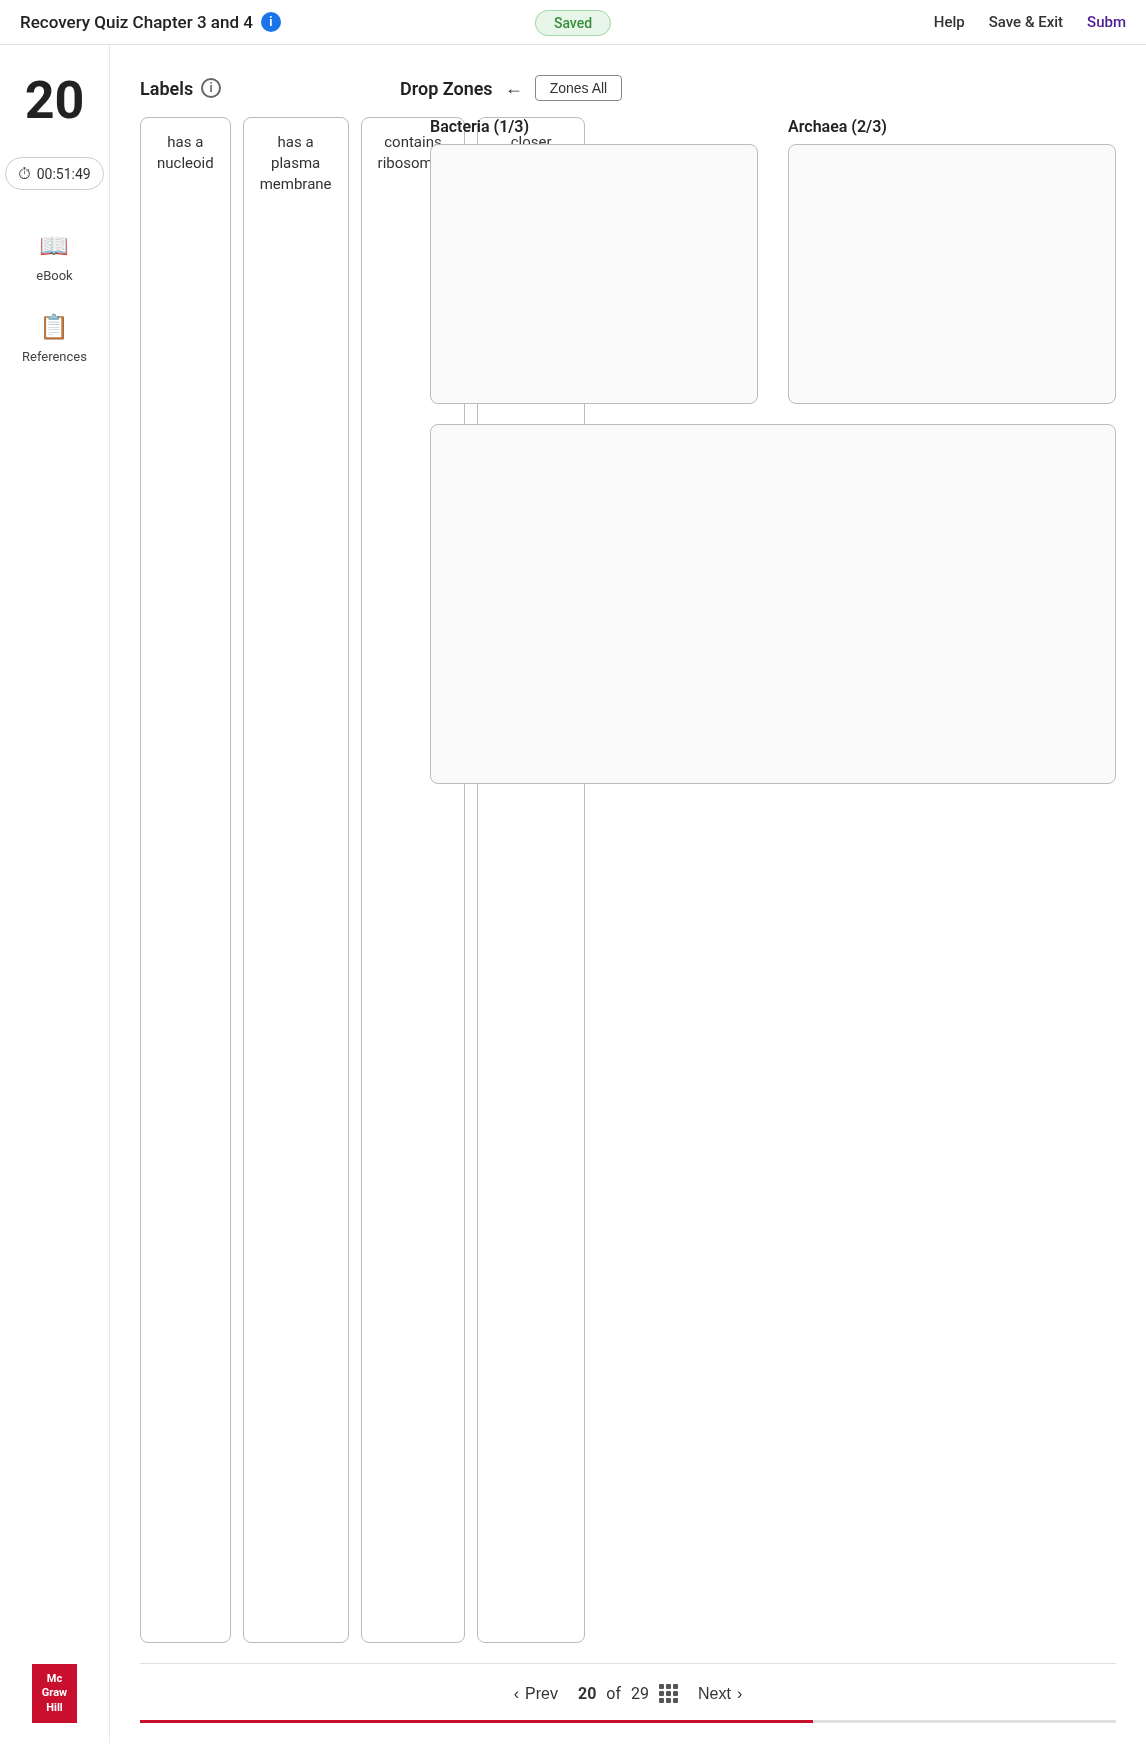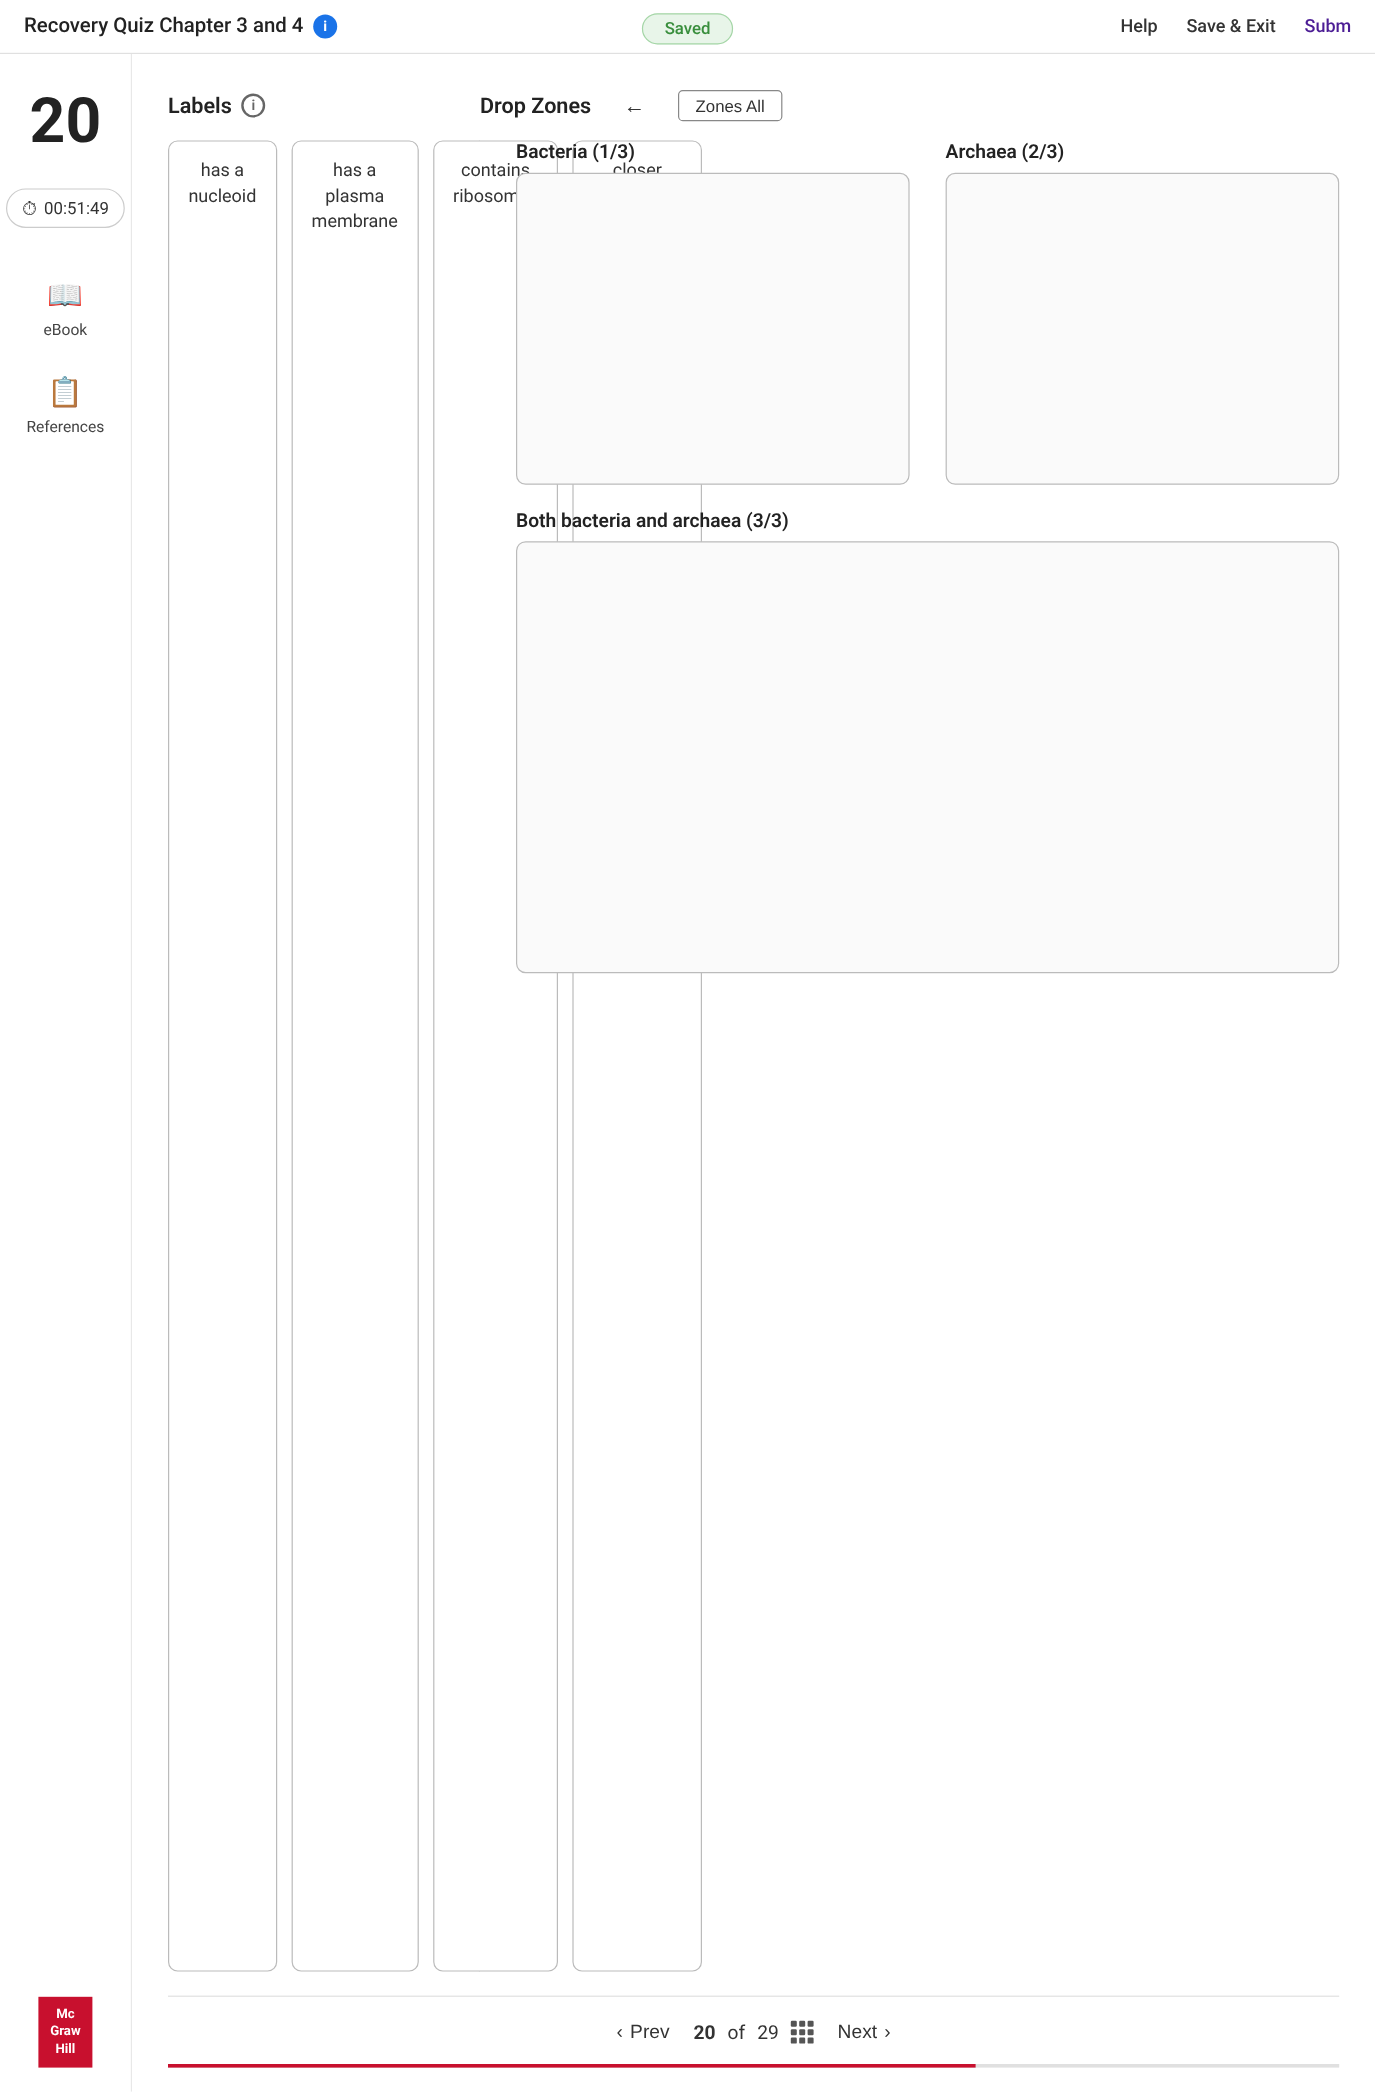--- a/index.html
+++ b/index.html
@@ -178,21 +178,21 @@
     .labels-info-icon {
       width: 20px; height: 20px;
       border: 2px solid #666;
       border-radius: 50%;
       display: inline-flex; align-items: center; justify-content: center;
       color: #666; font-size: 12px; cursor: pointer;
     }
     .dropzones-header {
       display: flex;
       align-items: center;
-      gap: 27px;
+      gap: 12px;
       font-size: 18px;
       font-weight: 600;
       color: #222;
     }
     .back-arrow {
       font-size: 18px;
       cursor: pointer;
       color: #333;
     }
     .reset-all-btn {
@@ -407,21 +407,20 @@
             <div class="dropzone-label">Bacteria (1/3)</div>
             <div class="dropzone-box-tall"></div>
           </div>
           <div class="dropzone-col">
             <div class="dropzone-label">Archaea (2/3)</div>
             <div class="dropzone-box-tall"></div>
           </div>
         </div>
 
         <div class="dropzone-section">
-          <div class="dropzone-label">Both bacteria and archaea (3/3)</div>
           <div class="dropzone-box-extra-tall"></div>
         </div>
       </div>
     </div>
 
     <div class="bottom-nav" style="position:relative;">
       <button class="nav-btn">
         <span>‹</span>
         <span>Prev</span>
       </button>

